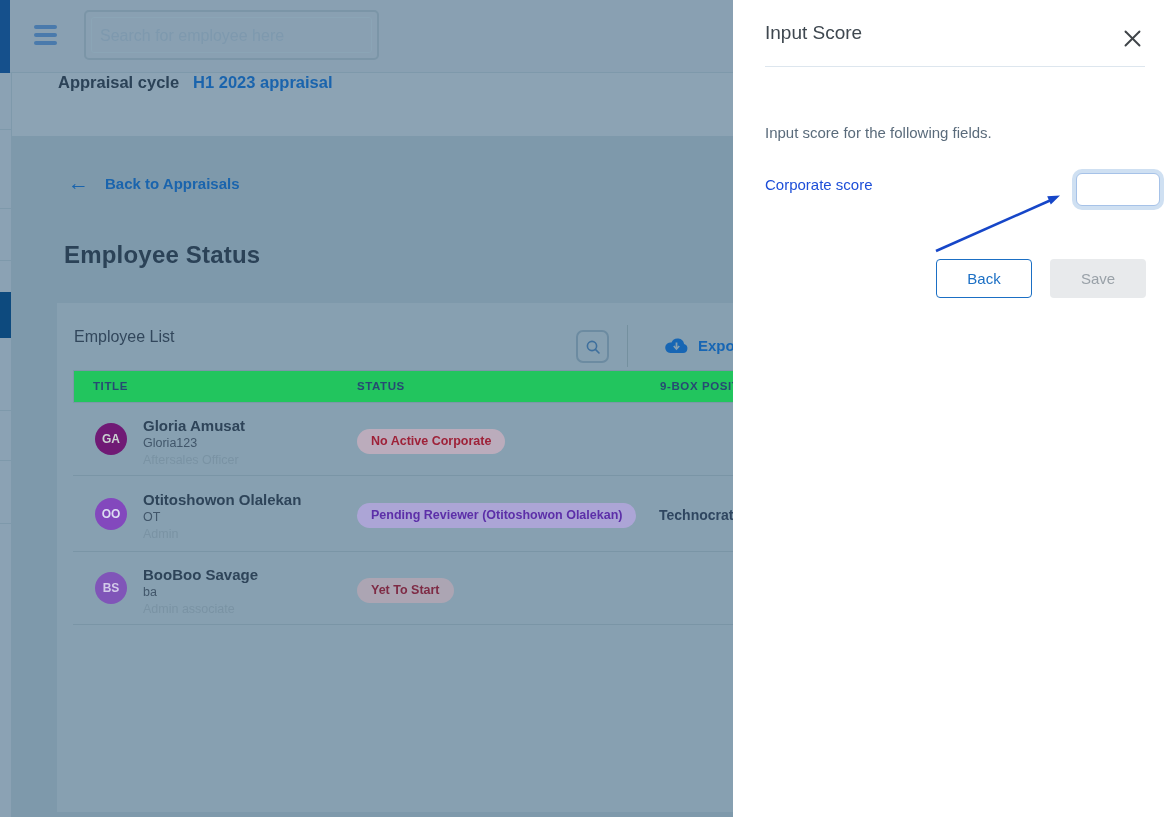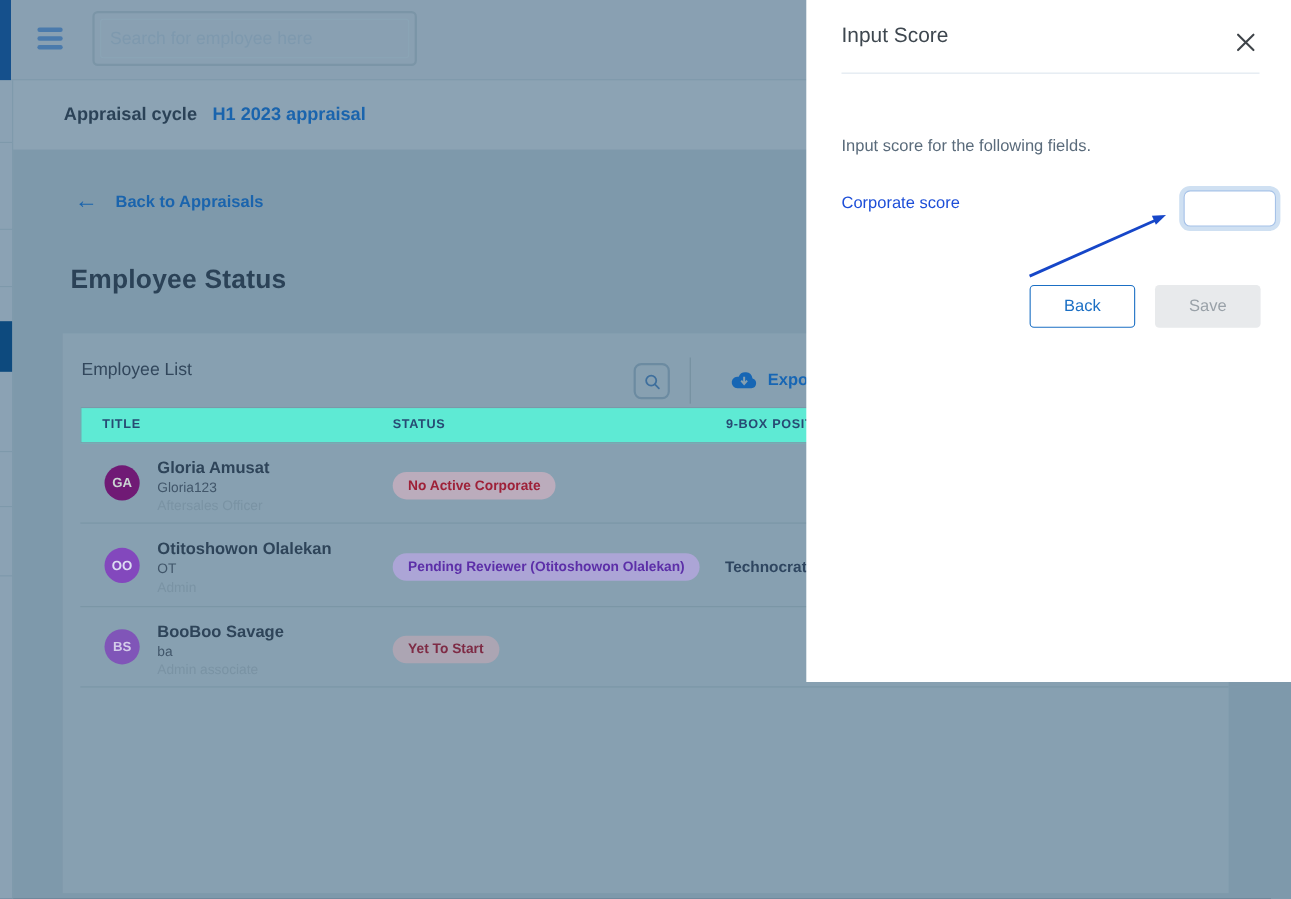--- a/index.html
+++ b/index.html
@@ -15,56 +15,56 @@
   .search-box{left:84px;top:10px;width:291px;height:46px;border:2px solid #7B95A7;border-radius:5px;background:transparent;}
   .search-inner{position:absolute;left:5px;top:5px;right:5px;bottom:5px;border:1px solid #8BA5B6;border-radius:3px;}
   .search-input{position:absolute;left:12px;top:0;width:250px;height:100%;border:none;outline:none;background:transparent;
       font-family:"Liberation Sans",sans-serif;font-size:16px;color:#7E99AE;}
   .search-input::placeholder{color:#7E99AE;opacity:1;}
 
   .sidebar{left:0;top:73px;width:11px;height:744px;background:#8BA2B4;border-right:1px solid #7E99AB;}
   .sidebar .tick{position:absolute;left:0;width:11px;height:1px;background:#7E99AB;}
   .sidebar .active{position:absolute;left:0;width:11px;background:#0D4A7E;}
 
-  .cycle-bar{left:12px;top:73px;width:1162px;height:63px;background:#8CA3B4;display:flex;align-items:center;}
+  .cycle-bar{left:12px;top:73px;width:1162px;height:63px;background:#8CA3B4;display:flex;align-items:flex-start;}
   .cycle-label{margin-left:46px;font-size:16.5px;font-weight:700;color:#2B4257;}
   .cycle-link{margin-left:14px;font-size:16.5px;font-weight:700;color:#1A64AD;cursor:pointer;}
 
   .back-link{left:68px;top:174px;display:flex;align-items:center;cursor:pointer;}
   .back-arrow{font-size:21px;line-height:18px;color:#1A64AD;font-weight:700;}
   .back-text{margin-left:16px;font-size:15px;font-weight:700;color:#1A64AD;}
 
   .page-title{left:64px;top:241px;font-size:24px;font-weight:700;color:#2B4257;letter-spacing:.2px;}
 
   .card{left:57px;top:303px;width:1060px;height:509px;background:#87A0B1;overflow:hidden;}
   .el-title{left:17px;top:25px;font-size:16px;font-weight:500;color:#32475C;}
   .search-btn{left:519px;top:27px;width:29px;height:29px;border:2px solid #6C8BA1;border-radius:7px;
       display:flex;align-items:center;justify-content:center;cursor:pointer;background:transparent;}
   .vdivider{left:570px;top:22px;width:1px;height:42px;background:#74909F;}
   .export-btn{left:601px;top:27px;height:30px;display:flex;align-items:center;cursor:pointer;background:transparent;border:none;}
   .export-label{margin-left:9px;font-size:15px;font-weight:700;color:#1766B4;font-family:"Liberation Sans",sans-serif;}
 
-  .thead{left:16px;top:67px;right:16px;height:33px;background:#5eead4;border:1px solid #7C97A8;box-sizing:border-box;text-decoration:underline;}
+  .thead{left:16px;top:67px;right:16px;height:33px;background:#22c55e;border:1px solid #7C97A8;box-sizing:border-box;text-decoration:underline;}
   .th{position:absolute;top:0;line-height:31px;font-size:11.5px;font-weight:700;letter-spacing:.6px;color:#274A73;white-space:nowrap;}
   .th.c1{left:19px;} .th.c2{left:283px;} .th.c3{left:586px;}
 
   .row{position:absolute;left:0;right:0;cursor:pointer;}
   .row .sep{position:absolute;left:16px;right:0;bottom:0;height:1px;background:#7A95A6;}
   .avatar{position:absolute;left:38px;width:32px;height:32px;border-radius:50%;
       display:flex;align-items:center;justify-content:center;font-size:12px;font-weight:700;}
   .who{position:absolute;left:86px;}
   .who .nm{font-size:15px;font-weight:700;color:#2E4459;line-height:19px;}
   .who .un{font-size:12.5px;color:#41566A;line-height:17px;}
   .who .rl{font-size:12.5px;color:#7A93A4;line-height:17px;}
   .pill{position:absolute;left:300px;height:25px;line-height:25px;border-radius:13px;
       padding:0 14px;font-size:12.5px;font-weight:700;white-space:nowrap;}
   .ninebox{position:absolute;left:602px;font-size:14px;font-weight:600;color:#2F4660;}
 
   
-  .drawer{left:733px;top:0;width:441px;height:620px;background:#FFFFFF;}
+  .drawer{left:733px;top:0;width:441px;height:817px;background:#FFFFFF;}
   .drawer-title{left:32px;top:22px;font-size:19px;font-weight:500;color:#3E474F;}
   .close-btn{left:388px;top:27px;width:22px;height:22px;display:flex;align-items:center;justify-content:center;
       cursor:pointer;background:transparent;border:none;padding:0;}
   .drawer-divider{left:32px;top:66px;width:380px;height:1px;background:#DDE6EE;}
   .drawer-desc{left:32px;top:124px;font-size:15px;color:#5A6B7B;}
   .field-label{left:32px;top:176px;font-size:15px;color:#1d4ed8;}
   .score-input{left:343px;top:173px;width:66px;height:31px;border:1px solid #A6C2E8;border-radius:6px;
       box-shadow:0 0 0 4px #CFE0F2;background:#fff;outline:none;font-size:15px;padding:0 8px;
       font-family:"Liberation Sans",sans-serif;color:#3E474F;}
   .annot-arrow{left:0;top:0;pointer-events:none;}

